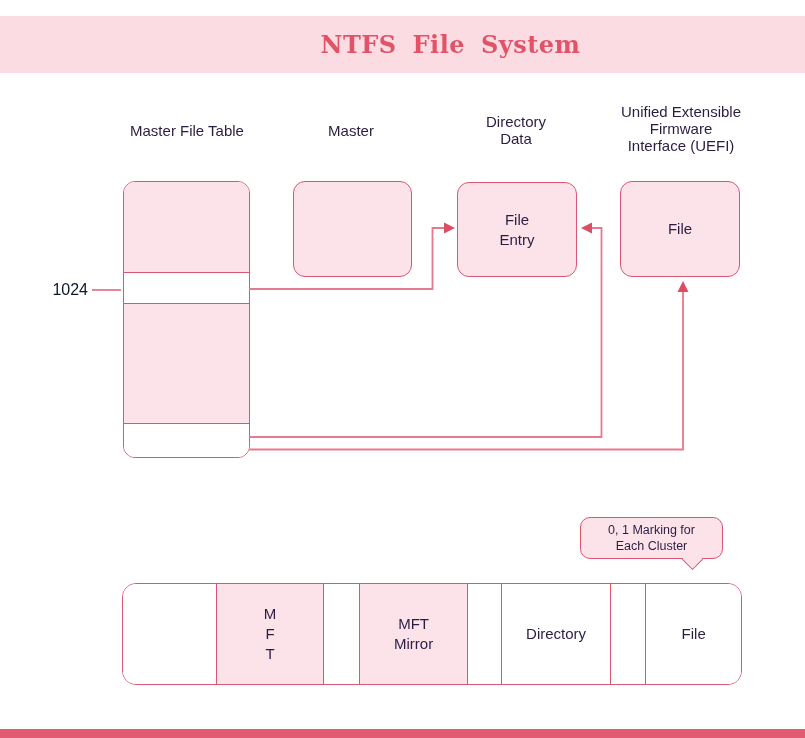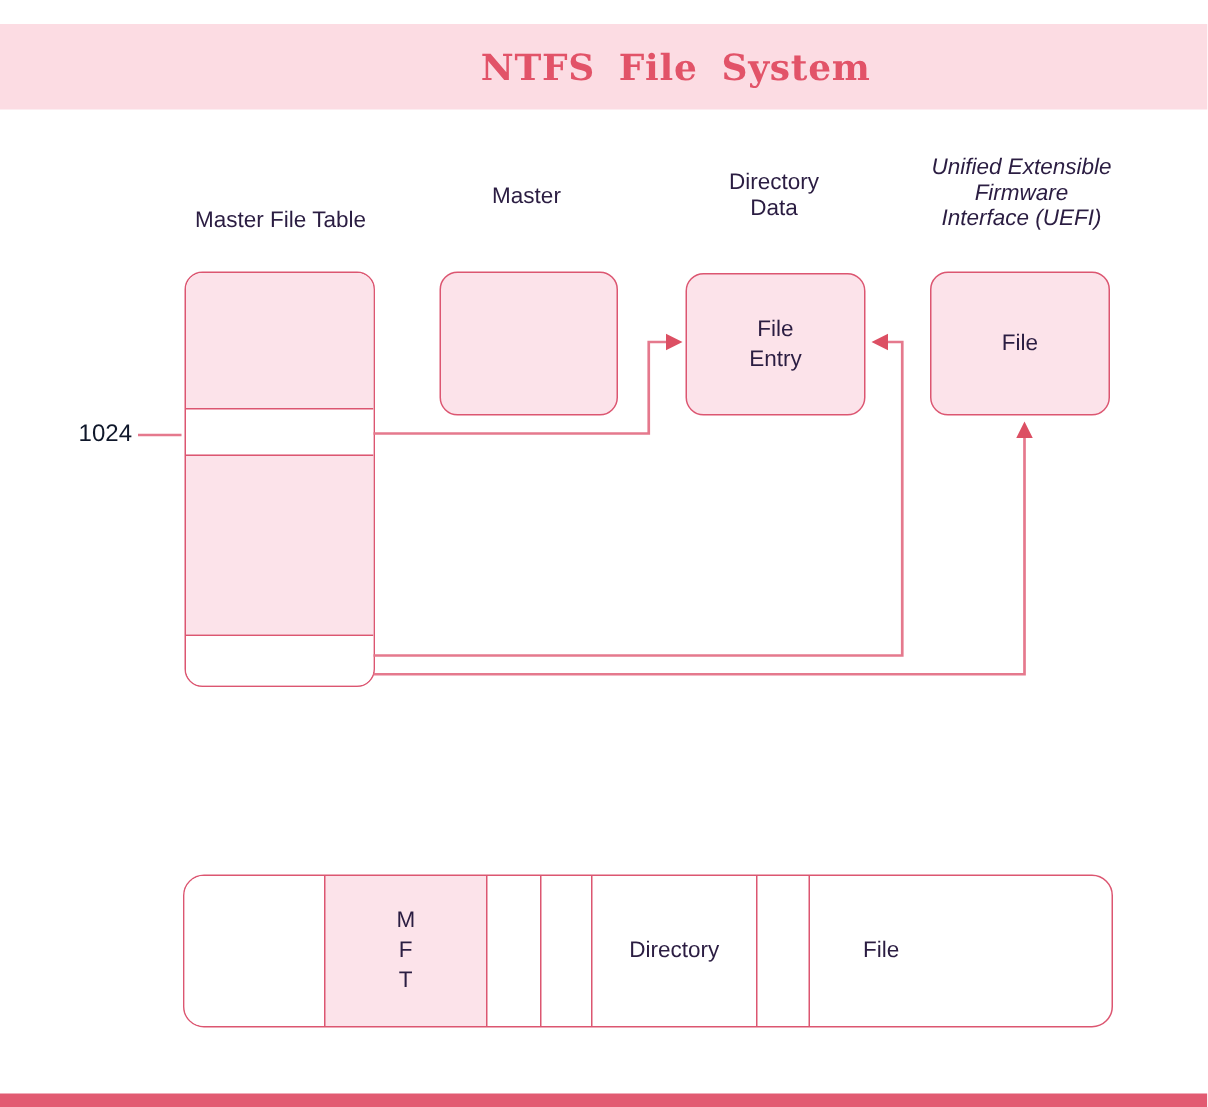--- a/index.html
+++ b/index.html
@@ -31,24 +31,24 @@
   
   .col-label {
     position: absolute;
     color: #2b1d42;
     font-size: 15px;
     font-weight: 500;
     text-align: center;
     line-height: 17px;
     white-space: pre-line;
   }
-  .lbl-mft      { left: 87px;  top: 122px; width: 200px; margin-top: 16px; }
+  .lbl-mft      { left: 87px;  top: 122px; width: 200px; }
   .lbl-bitmap   { left: 301px; top: 122px; width: 100px; }
   .lbl-dirdata  { left: 456px; top: 113px; width: 120px; }
-  .lbl-uefi     { left: 591px; top: 103px; width: 180px; font-style: italic; }
+  .lbl-uefi     { left: 591px; top: 103px; width: 180px; }
 
   
   .node {
     position: absolute;
     background: #fce3ea;
     border: 1.6px solid #dc5671;
     border-radius: 12px;
     box-sizing: border-box;
     display: flex; align-items: center; justify-content: center;
     color: #2b1d42; font-size: 15px; font-weight: 500;
@@ -193,27 +193,34 @@
     <path d="M249 289 H432.5 V228 H444"></path>
     <polygon points="455,228 444,222.5 444,233.5"></polygon>
 
     <path d="M249 437 H601.5 V228 H592"></path>
     <polygon points="581,228 592,222.5 592,233.5"></polygon>
 
     <path d="M249 449.5 H683 V292"></path>
     <polygon points="683,281 677.5,292 688.5,292"></polygon>
   </svg>
 
+  <div class="callout">
+    <span>0, 1 Marking for
+Each Cluster</span>
+    <div class="callout-tail"></div>
+  </div>
 
   <div class="cluster-bar">
     <div class="bar-seg" style="width:93px"></div>
     <div class="bar-seg pink" style="width:108px">M
 F
 T</div>
     <div class="bar-seg" style="width:36px"></div>
+    <div class="bar-seg pink" style="width:108px">MFT
+Mirror</div>
     <div class="bar-seg" style="width:34px"></div>
     <div class="bar-seg" style="width:110px">Directory</div>
     <div class="bar-seg" style="width:35px"></div>
     <div class="bar-seg" style="width:96px; border-right:0">File</div>
   </div>
 
   <div class="footer-strip"></div>
 
 </div>
 

